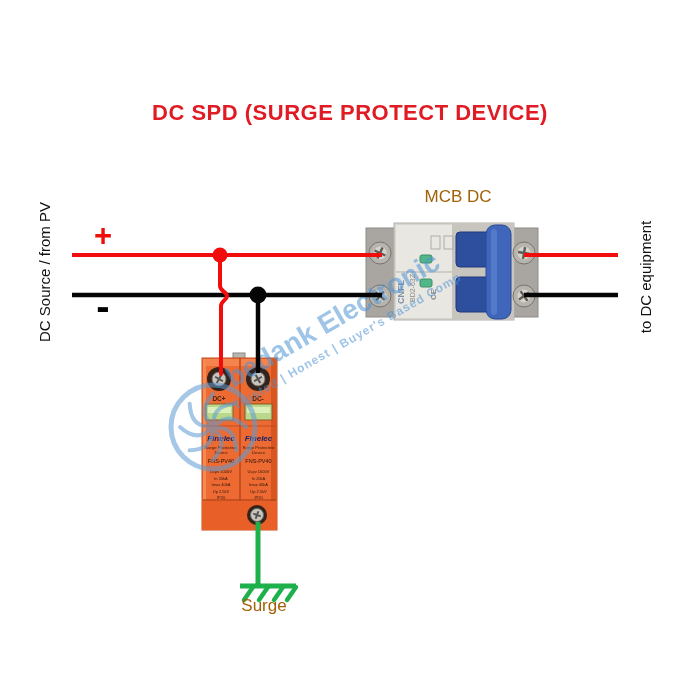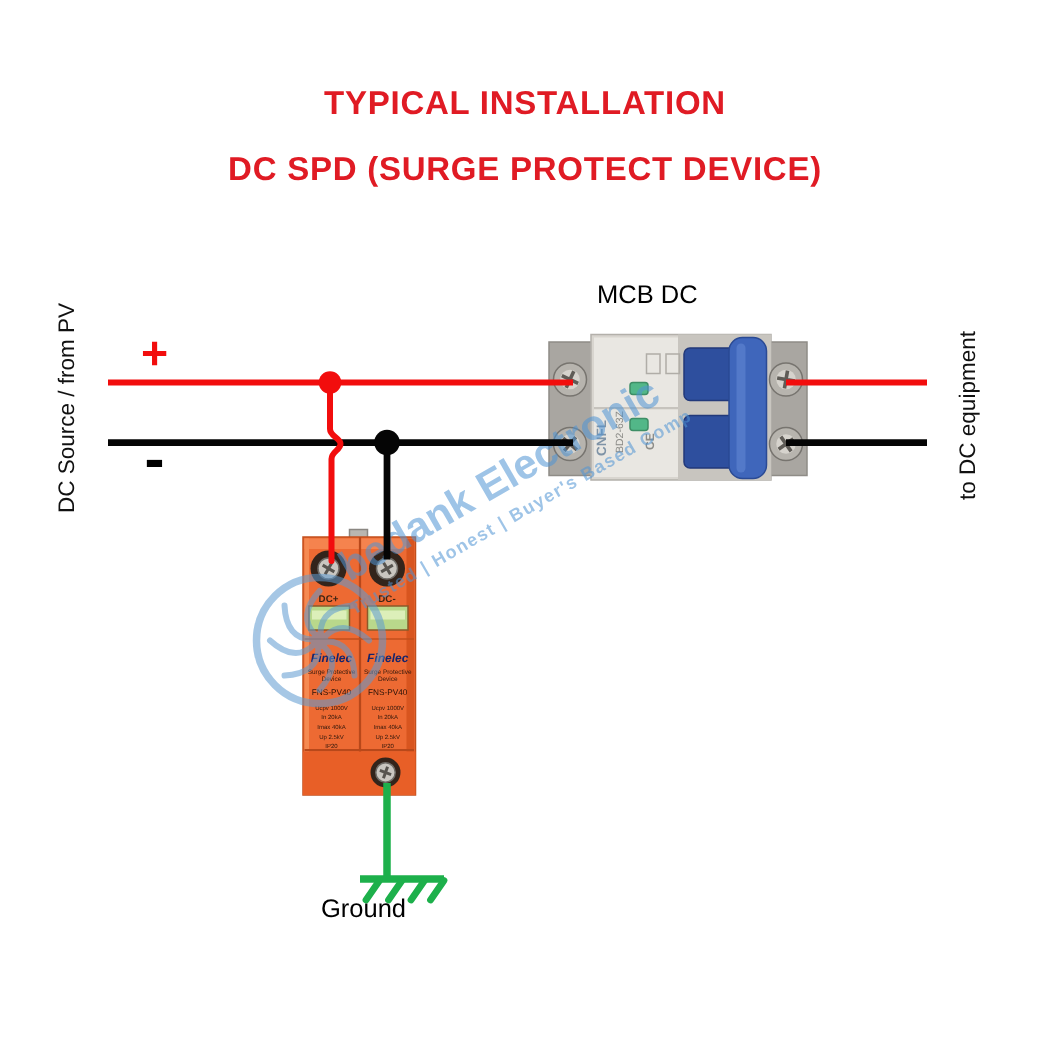--- a/index.html
+++ b/index.html
@@ -13,21 +13,21 @@
     left:0;top:0;width:700px;text-align:center;color:#e01b24;
     font-size:22px;font-weight:700;letter-spacing:.5px;white-space:nowrap;
   }
   .t1{top:56px;} .t2{top:88px;margin-top:12px;}
   .side-label{
     width:220px;height:20px;text-align:center;color:#111;font-size:15px;
     transform:rotate(-90deg);transform-origin:center;white-space:nowrap;
   }
   .side-left{left:-64px;top:262px;}
   .side-right{left:537px;top:267px;}
-  .dev-label{color:#000000;white-space:nowrap;}
+  .dev-label{color:#a16207;text-align:center;white-space:nowrap;}
   .lbl-mcb{left:398px;top:187px;width:120px;font-size:17px;}
   .lbl-spd{left:269px;top:443px;width:100px;font-size:18px;}
   .lbl-ground{left:214px;top:596px;width:100px;font-size:17px;}
   .plus{left:85px;top:221px;width:36px;text-align:center;color:#f20d0d;
         font-size:31px;font-weight:700;line-height:30px;}
   .minus{left:85px;top:286px;width:36px;text-align:center;color:#000;
         font-size:40px;font-weight:700;line-height:40px;}
   text{font-family:"Liberation Sans", sans-serif;}
 </style>
 </head>
@@ -172,24 +172,23 @@
     <g stroke="#1db04b">
       <line x1="240" y1="586" x2="296" y2="586" stroke-width="5"></line>
       <line x1="253" y1="587" x2="244" y2="600" stroke-width="4.5" stroke-linecap="round"></line>
       <line x1="268" y1="587" x2="259" y2="600" stroke-width="4.5" stroke-linecap="round"></line>
       <line x1="283" y1="587" x2="274" y2="600" stroke-width="4.5" stroke-linecap="round"></line>
       <line x1="296" y1="587" x2="287" y2="600" stroke-width="4.5" stroke-linecap="round"></line>
     </g>
   </g>
 </svg>
 
-  <div class="abs title-line t1">TYPICAL INSTALLATION</div>
   <div class="abs title-line t2">DC SPD (SURGE PROTECT DEVICE)</div>
 
   <div class="abs side-label side-left">DC Source / from PV</div>
   <div class="abs side-label side-right">to DC equipment</div>
 
   <div class="abs plus">+</div>
   <div class="abs minus">-</div>
 
   <div class="abs dev-label lbl-mcb">MCB DC</div>
-  <div class="abs dev-label lbl-ground">Ground</div>
+  <div class="abs dev-label lbl-ground">Surge</div>
 </div>
 
 </body></html>

